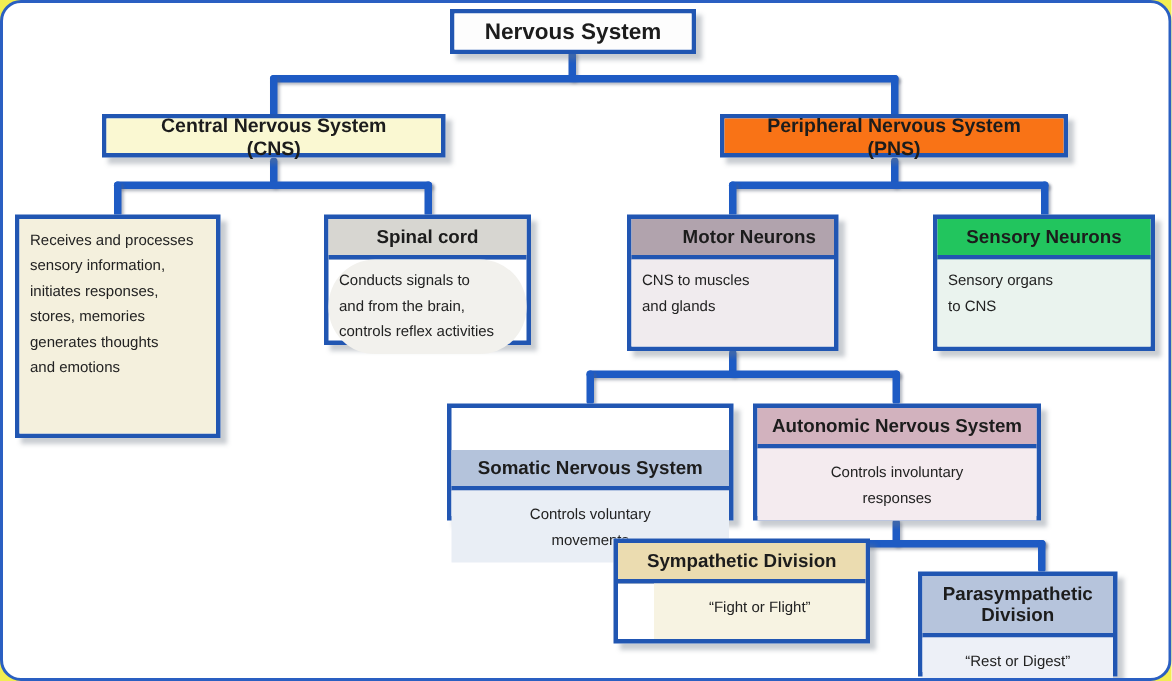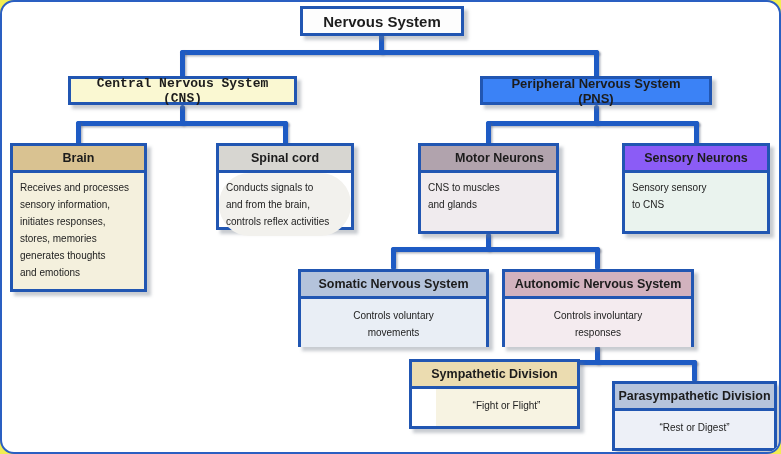--- a/index.html
+++ b/index.html
@@ -63,21 +63,21 @@
   #n-cns            {left:66px; top:74px; width:229px;height:29px}
   #n-pns            {left:478px;top:74px; width:232px;height:29px}
   #n-cns .hd, #n-pns .hd{font-size:13px}
   #n-brain          {left:8px;  top:141px;width:137px;height:149px}
   #n-spinal         {left:214px;top:141px;width:138px;height:87px}
   #n-motor          {left:416px;top:141px;width:141px;height:91px}
   #n-sensory        {left:620px;top:141px;width:148px;height:91px}
   #n-somatic        {left:296px;top:267px;width:191px;height:78px}
   #n-autonomic      {left:500px;top:267px;width:192px;height:78px}
   #n-sympathetic    {left:407px;top:357px;width:171px;height:70px}
-  #n-parasympathetic{left:610px;top:379px;width:165px;height:70px}
+  #n-parasympathetic{left:610px;top:379px;width:133px;height:70px}
 </style>
 </head>
 <body>
 
 <div class="frame">
 
   <div class="conn" style="left:377px;top:32px;width:5px;height:20px"></div>
   <div class="conn" style="left:178px;top:48px;width:419px;height:5px"></div>
   <div class="conn" style="left:178px;top:48px;width:5px;height:28px"></div>
   <div class="conn" style="left:592px;top:48px;width:5px;height:28px"></div>
@@ -100,29 +100,28 @@
   <div class="conn" style="left:593px;top:344px;width:5px;height:18px"></div>
   <div class="conn" style="left:490px;top:358px;width:205px;height:5px"></div>
   <div class="conn" style="left:490px;top:358px;width:5px;height:22px"></div>
   <div class="conn" style="left:690px;top:358px;width:5px;height:22px"></div>
 
   <div class="node single" id="n-title">
     <div class="hd" style="background: rgb(253, 253, 253);">Nervous System</div>
   </div>
 
   <div class="node single" id="n-cns">
-    <div class="hd" style="background: rgb(250, 248, 210); font-family: Liberation Mono, monospace;">Central Nervous System (CNS)</div>
+    <div class="hd" style="background: rgb(250, 248, 210);">Central Nervous System (CNS)</div>
   </div>
 
   <div class="node single" id="n-pns">
-    <div class="hd" style="background: #3b82f6;">Peripheral Nervous System (PNS)</div>
+    <div class="hd" style="background: #f97316;">Peripheral Nervous System (PNS)</div>
   </div>
 
   <div class="node" id="n-brain">
-    <div class="hd" style="background: rgb(217, 194, 145);">Brain</div>
     <div class="bd" style="background: rgb(244, 240, 221);">Receives and processes
 sensory information,
 initiates responses,
 stores, memories
 generates thoughts
 and emotions</div>
   </div>
 
   <div class="node" id="n-spinal">
     <div class="hd" style="background: rgb(215, 214, 209);">Spinal cord</div>
@@ -131,27 +130,27 @@
 controls reflex activities</div>
   </div>
 
   <div class="node" id="n-motor">
     <div class="hd" style="background: rgb(177, 163, 173); padding-left: 24px;">Motor Neurons</div>
     <div class="bd" style="background: rgb(240, 235, 238);">CNS to muscles
 and glands</div>
   </div>
 
   <div class="node" id="n-sensory">
-    <div class="hd" style="background: #8b5cf6;">Sensory Neurons</div>
-    <div class="bd" style="background: rgb(234, 243, 238);">Sensory sensory
+    <div class="hd" style="background: #22c55e;">Sensory Neurons</div>
+    <div class="bd" style="background: rgb(234, 243, 238);">Sensory organs
 to CNS</div>
   </div>
 
   <div class="node center" id="n-somatic">
-    <div class="hd" style="background: rgb(180, 195, 219);">Somatic Nervous System</div>
+    <div class="hd" style="background: rgb(180, 195, 219); margin-top: 28px;">Somatic Nervous System</div>
     <div class="bd" style="background: rgb(233, 238, 245);">Controls voluntary
 movements</div>
   </div>
 
   <div class="node center" id="n-autonomic">
     <div class="hd" style="background: rgb(210, 178, 190);">Autonomic Nervous System</div>
     <div class="bd" style="background: rgb(244, 235, 239);">Controls involuntary
 responses</div>
   </div>
 

